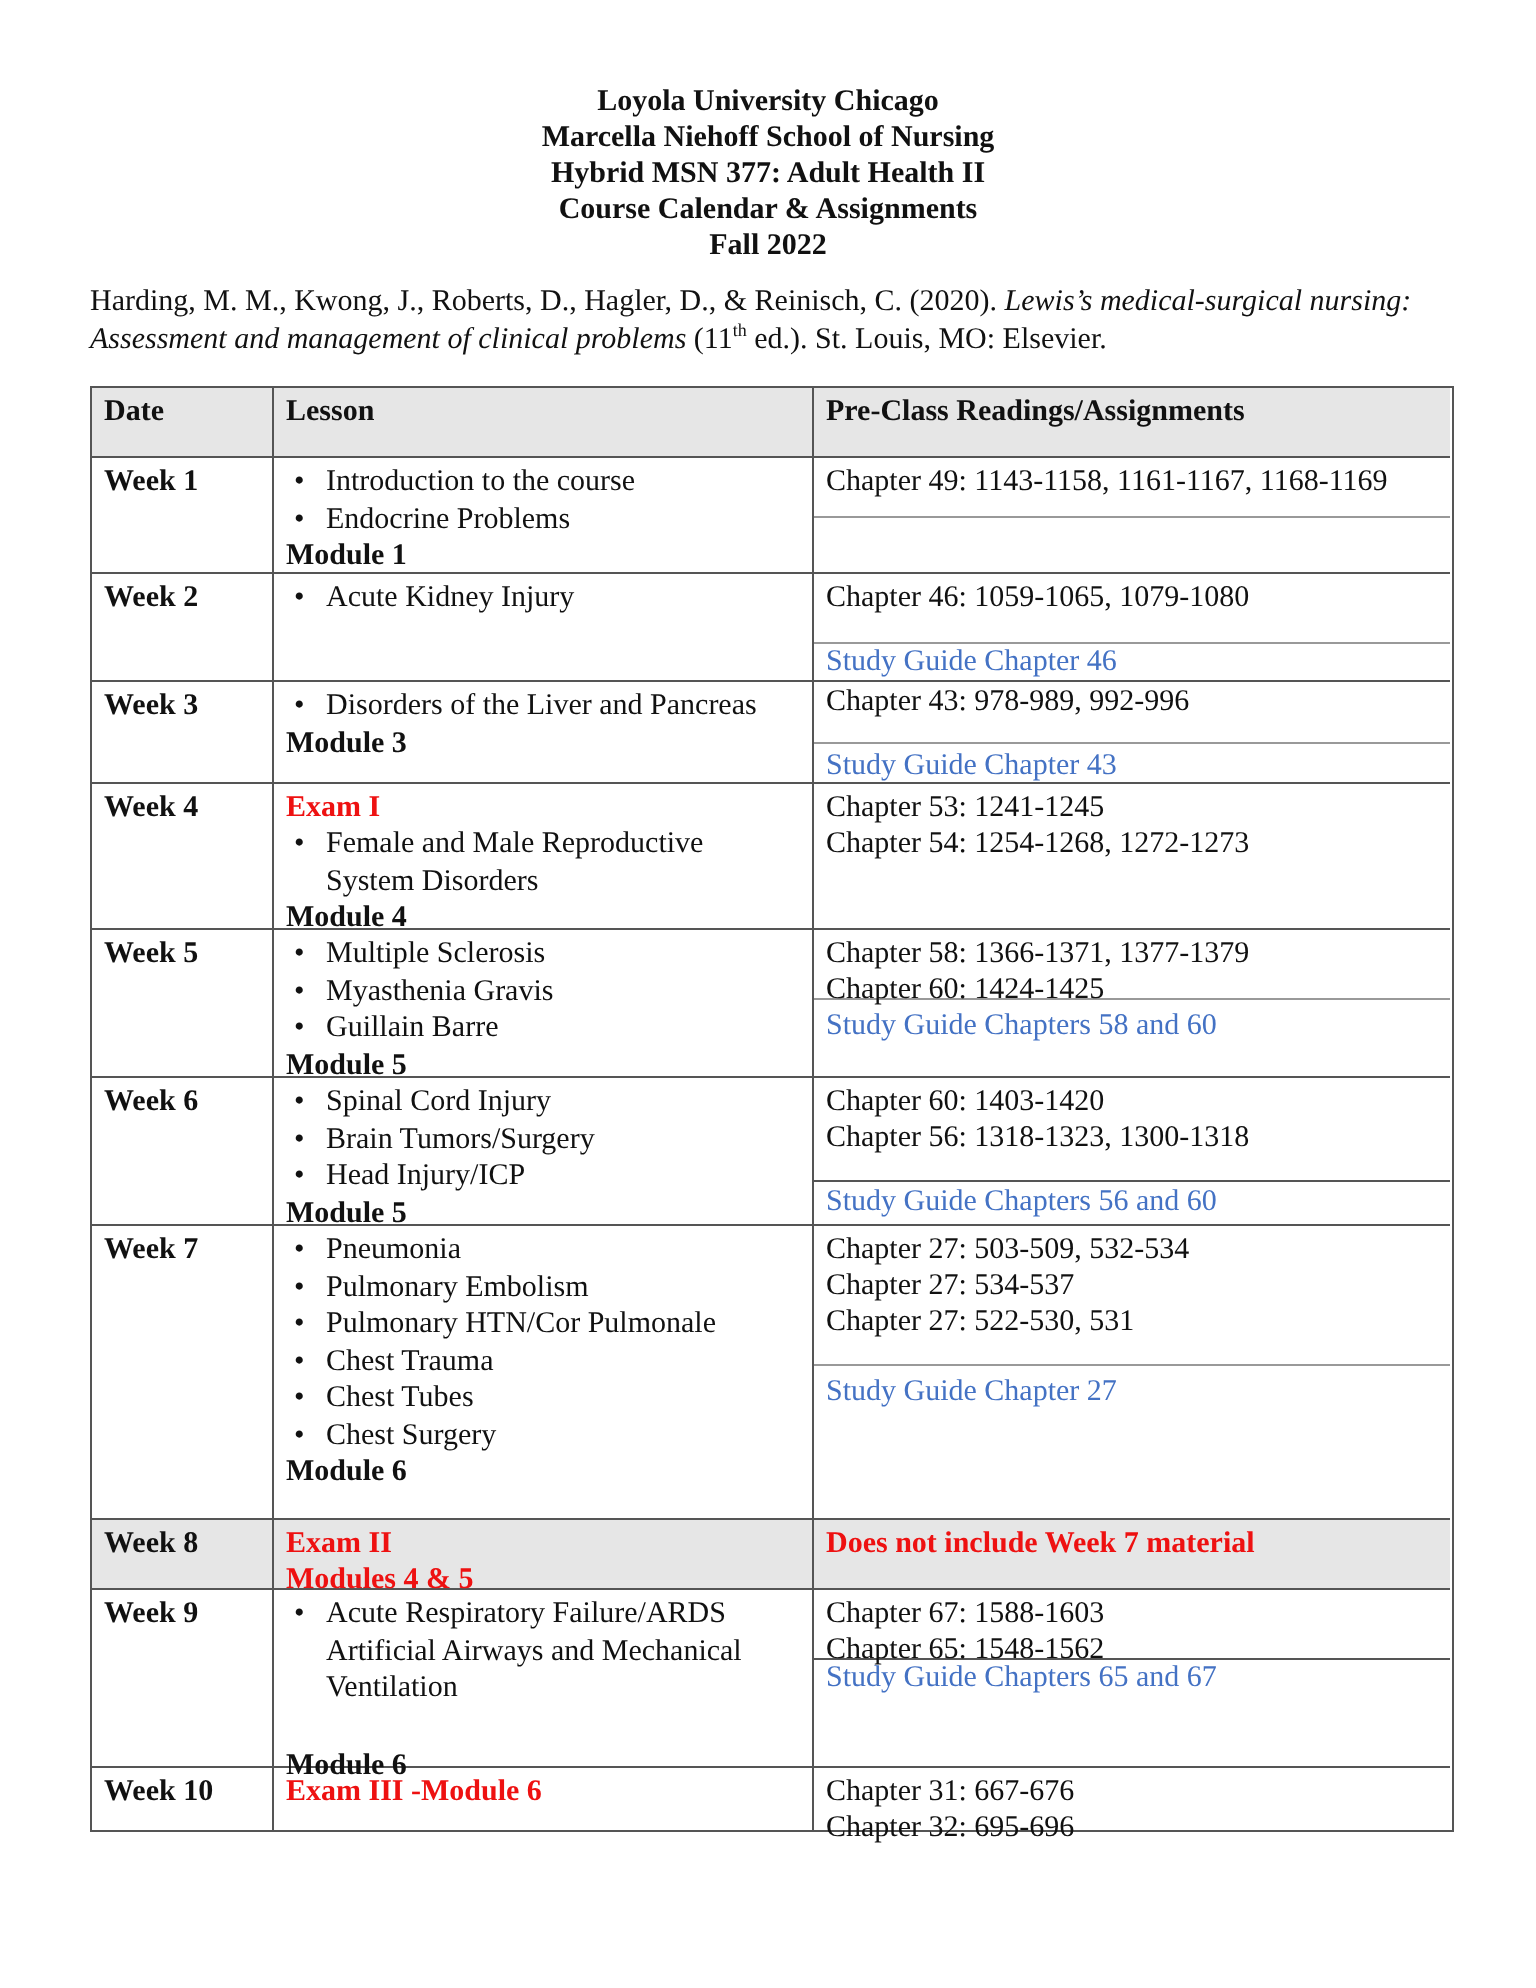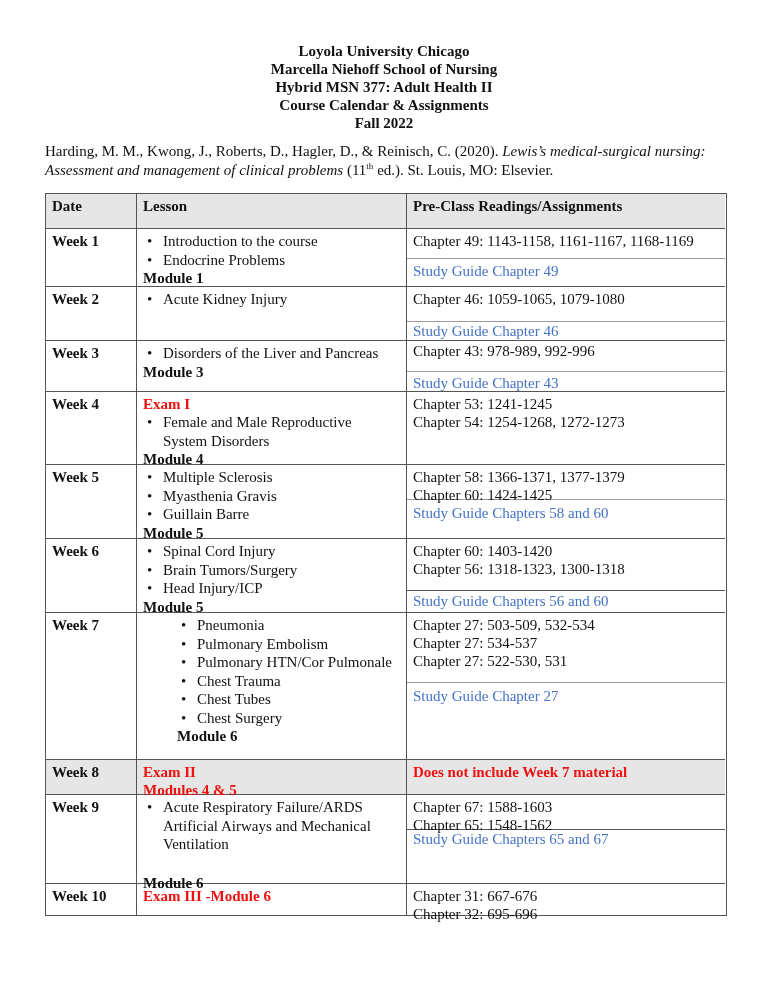--- a/index.html
+++ b/index.html
@@ -78,21 +78,20 @@
   <div class="cell" style="left:91px; top:35px; width:269px;">
     <ul class="bullets">
       <li>Introduction to the course</li>
       <li>Endocrine Problems</li>
     </ul>
     <div class="bold">Module 1</div>
   </div>
   <div class="cell" style="left:361px; top:35px; width:318px;">
     <div class="reading-line">Chapter 49: 1143-1158, 1161-1167, 1168-1169</div>
   </div>
-  <div class="cell link" style="left:361px; top:65px; width:318px;">Study Guide Chapter 49</div>
 
   <div class="cell bold" style="left:0; top:93px;">Week 2</div>
   <div class="cell" style="left:91px; top:93px; width:269px;">
     <ul class="bullets">
       <li>Acute Kidney Injury</li>
     </ul>
   </div>
   <div class="cell" style="left:361px; top:93px; width:318px;">
     <div class="reading-line">Chapter 46: 1059-1065, 1079-1080</div>
   </div>
@@ -147,21 +146,21 @@
     </ul>
     <div class="bold">Module 5</div>
   </div>
   <div class="cell" style="left:361px; top:345px; width:318px;">
     <div class="reading-line">Chapter 60: 1403-1420</div>
     <div class="reading-line">Chapter 56: 1318-1323, 1300-1318</div>
   </div>
   <div class="cell link" style="left:361px; top:396px; width:318px; padding-top:2px;">Study Guide Chapters 56 and 60</div>
 
   <div class="cell bold" style="left:0; top:419px;">Week 7</div>
-  <div class="cell" style="left:91px; top:419px; width:269px;margin-left:34px;">
+  <div class="cell" style="left:91px; top:419px; width:269px;">
     <ul class="bullets">
       <li>Pneumonia</li>
       <li>Pulmonary Embolism</li>
       <li>Pulmonary HTN/Cor Pulmonale</li>
       <li>Chest Trauma</li>
       <li>Chest Tubes</li>
       <li>Chest Surgery</li>
     </ul>
     <div class="bold">Module 6</div>
   </div>

